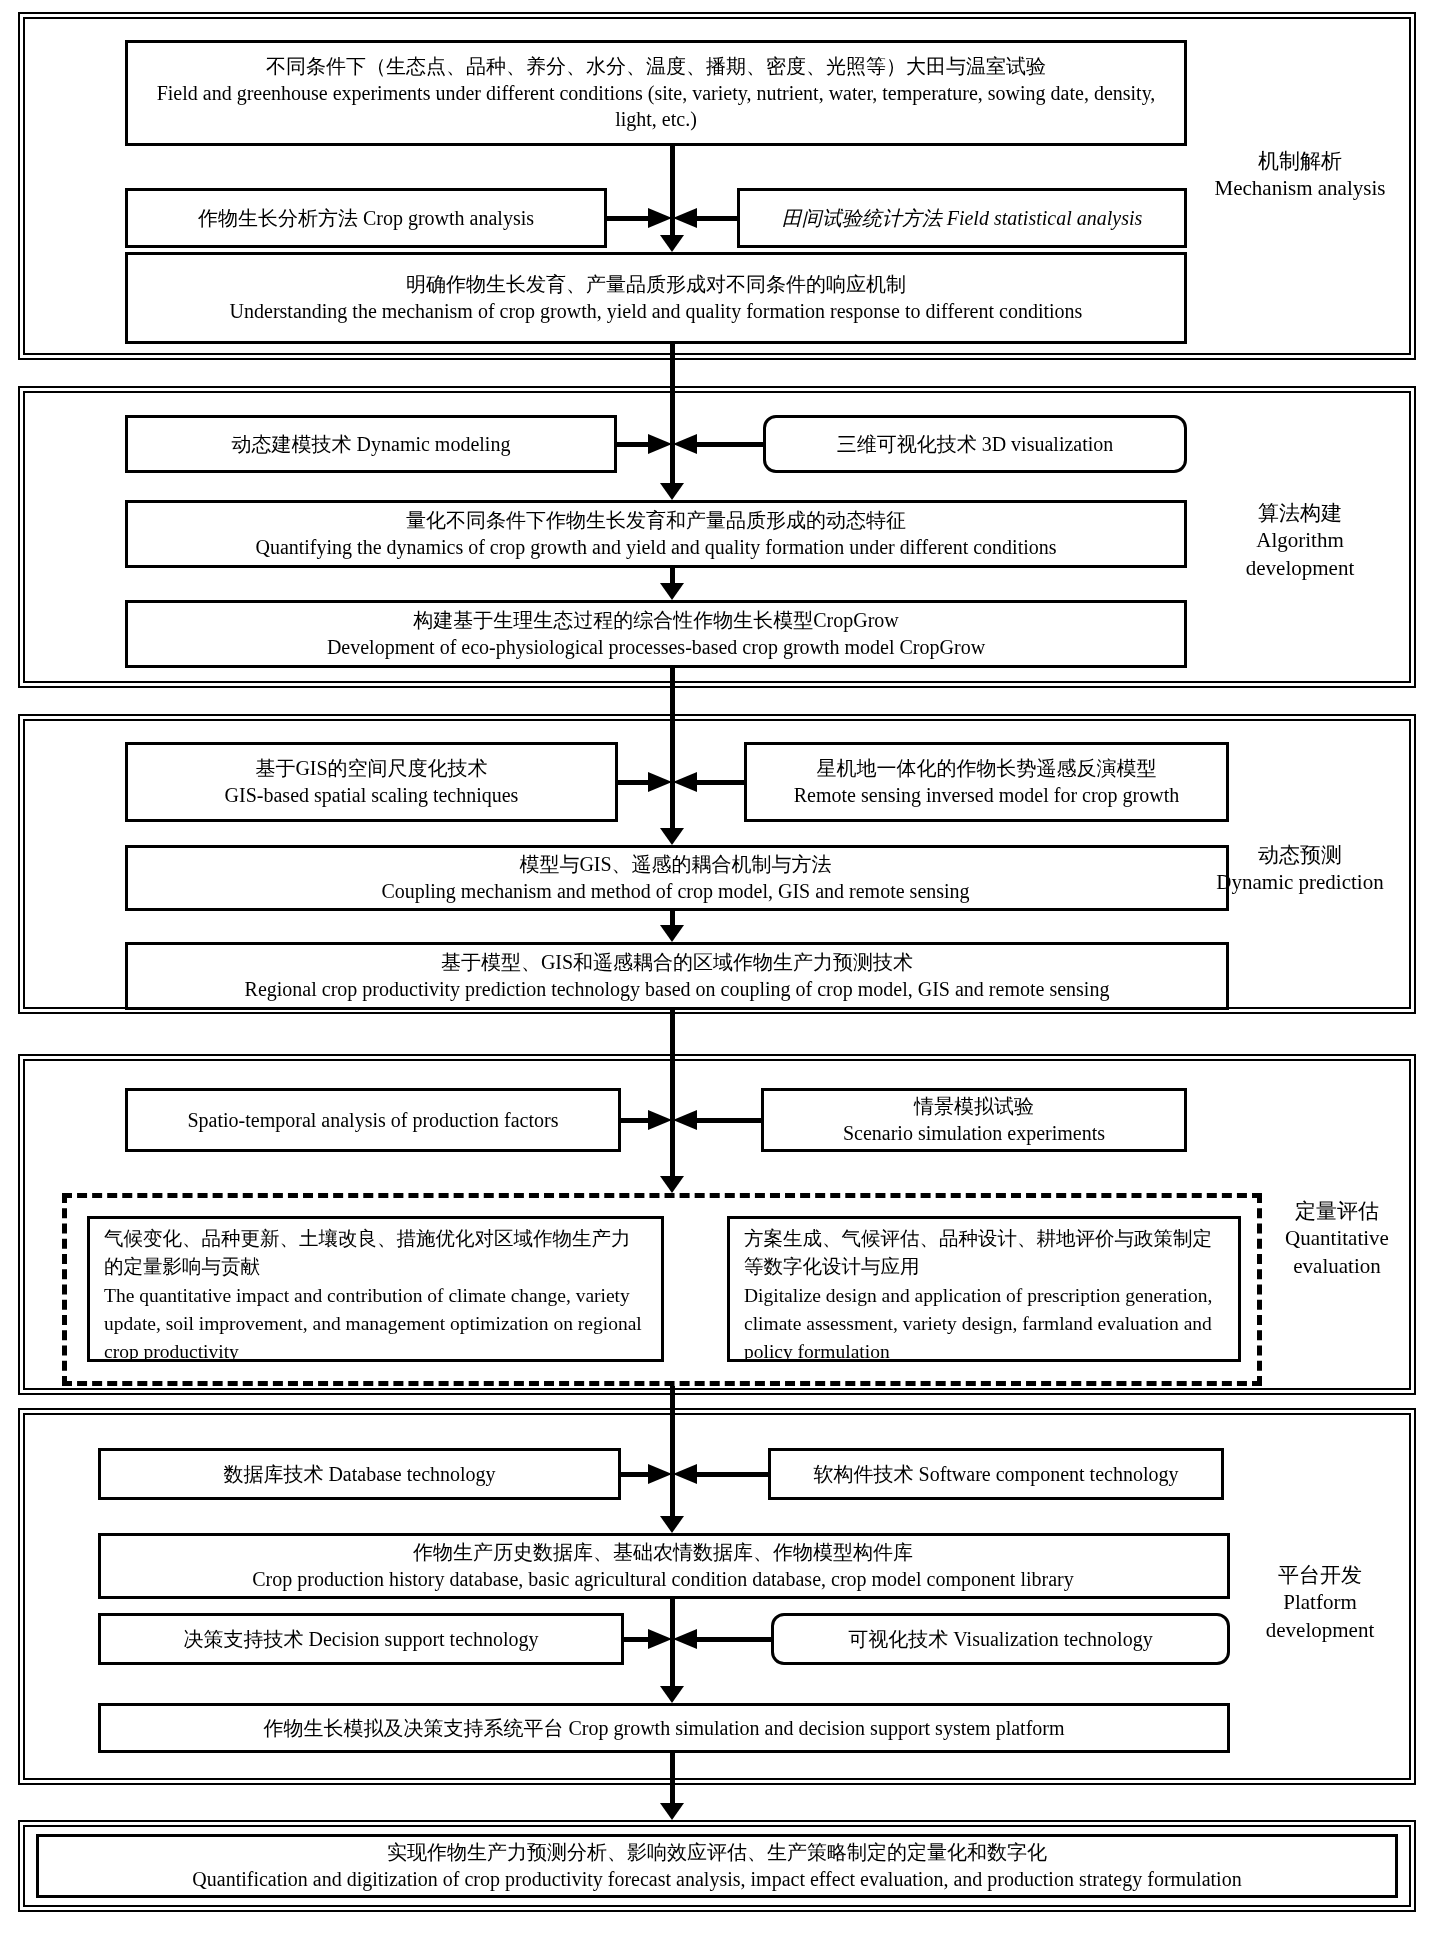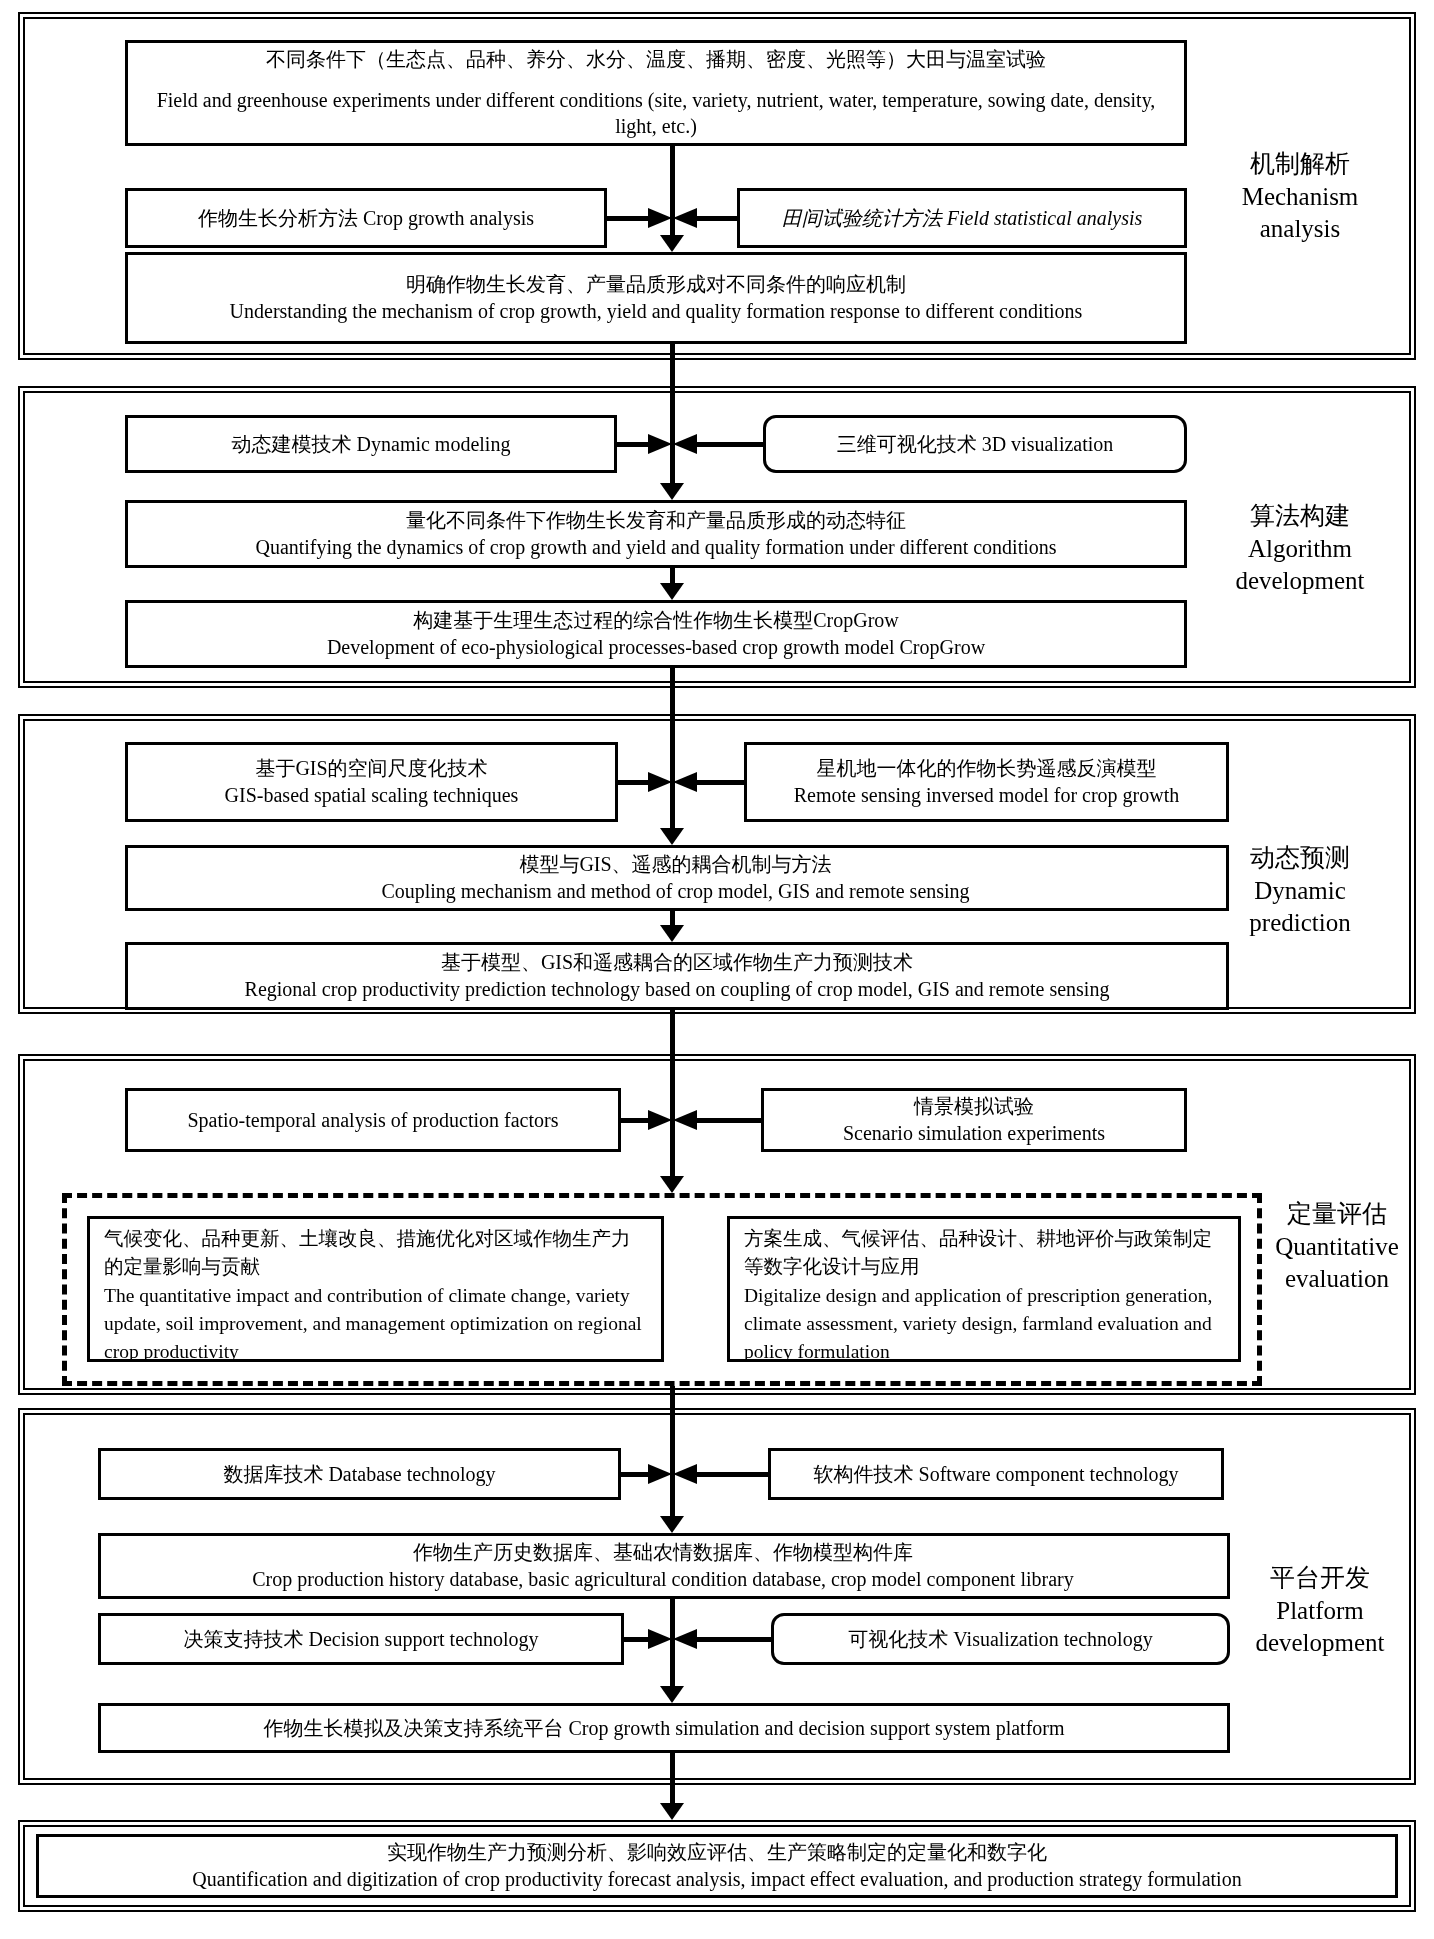--- a/index.html
+++ b/index.html
@@ -9,21 +9,21 @@
   }
   .section { position:absolute; border:7px double #000; box-sizing:border-box; background:transparent; }
   .box {
     position:absolute; border:3px solid #000; background:#fff; box-sizing:border-box;
     display:flex; flex-direction:column; justify-content:center; align-items:center;
     text-align:center; font-size:20px; line-height:1.33; padding:3px 10px;
   }
   .box .zh, .box .en, .box .txt { display:block; width:100%; }
   .leftbox { align-items:flex-start; text-align:left; line-height:1.45; padding:6px 14px; font-size:19.5px; }
   .dashedbox { position:absolute; border:5px dashed #000; box-sizing:border-box; background:transparent; }
-  .sidelabel { position:absolute; text-align:center; font-size:25px; line-height:1.3; }
+  .sidelabel { position:absolute; text-align:center; font-size:21px; line-height:1.3; }
   .vline { position:absolute; width:5px; background:#000; }
   .hline { position:absolute; height:5px; background:#000; }
   .arr-down { position:absolute; width:0; height:0;
     border-left:12px solid transparent; border-right:12px solid transparent; border-top:17px solid #000; }
   .arr-right { position:absolute; width:0; height:0;
     border-top:10px solid transparent; border-bottom:10px solid transparent; border-left:24px solid #000; }
   .arr-left { position:absolute; width:0; height:0;
     border-top:10px solid transparent; border-bottom:10px solid transparent; border-right:24px solid #000; }
 </style>
 </head>
@@ -31,21 +31,21 @@
 
 <div class="canvas">
 
   <div class="section" style="left:18px; top:12px; width:1398px; height:348px;"></div>
   <div class="section" style="left:18px; top:386px; width:1398px; height:302px;"></div>
   <div class="section" style="left:18px; top:714px; width:1398px; height:300px;"></div>
   <div class="section" style="left:18px; top:1054px; width:1398px; height:341px;"></div>
   <div class="section" style="left:18px; top:1408px; width:1398px; height:377px;"></div>
   <div class="section" style="left:18px; top:1820px; width:1398px; height:92px;"></div>
 
-  <div class="box" style="left:125px; top:40px; width:1062px; height:106px;justify-content:space-between;">
+  <div class="box" style="left:125px; top:40px; width:1062px; height:106px;">
     <span class="zh">不同条件下（生态点、品种、养分、水分、温度、播期、密度、光照等）大田与温室试验</span>
     <span class="en">Field and greenhouse experiments under different conditions (site, variety, nutrient, water, temperature, sowing date, density, light, etc.)</span>
   </div>
   <div class="box" style="left:125px; top:188px; width:482px; height:60px;">
     <span class="txt">作物生长分析方法 Crop growth analysis</span>
   </div>
   <div class="box" style="left:737px; top:188px; width:450px; height:60px;font-style:italic;">
     <span class="txt">田间试验统计方法 Field statistical analysis</span>
   </div>
   <div class="box" style="left:125px; top:252px; width:1062px; height:92px;">

